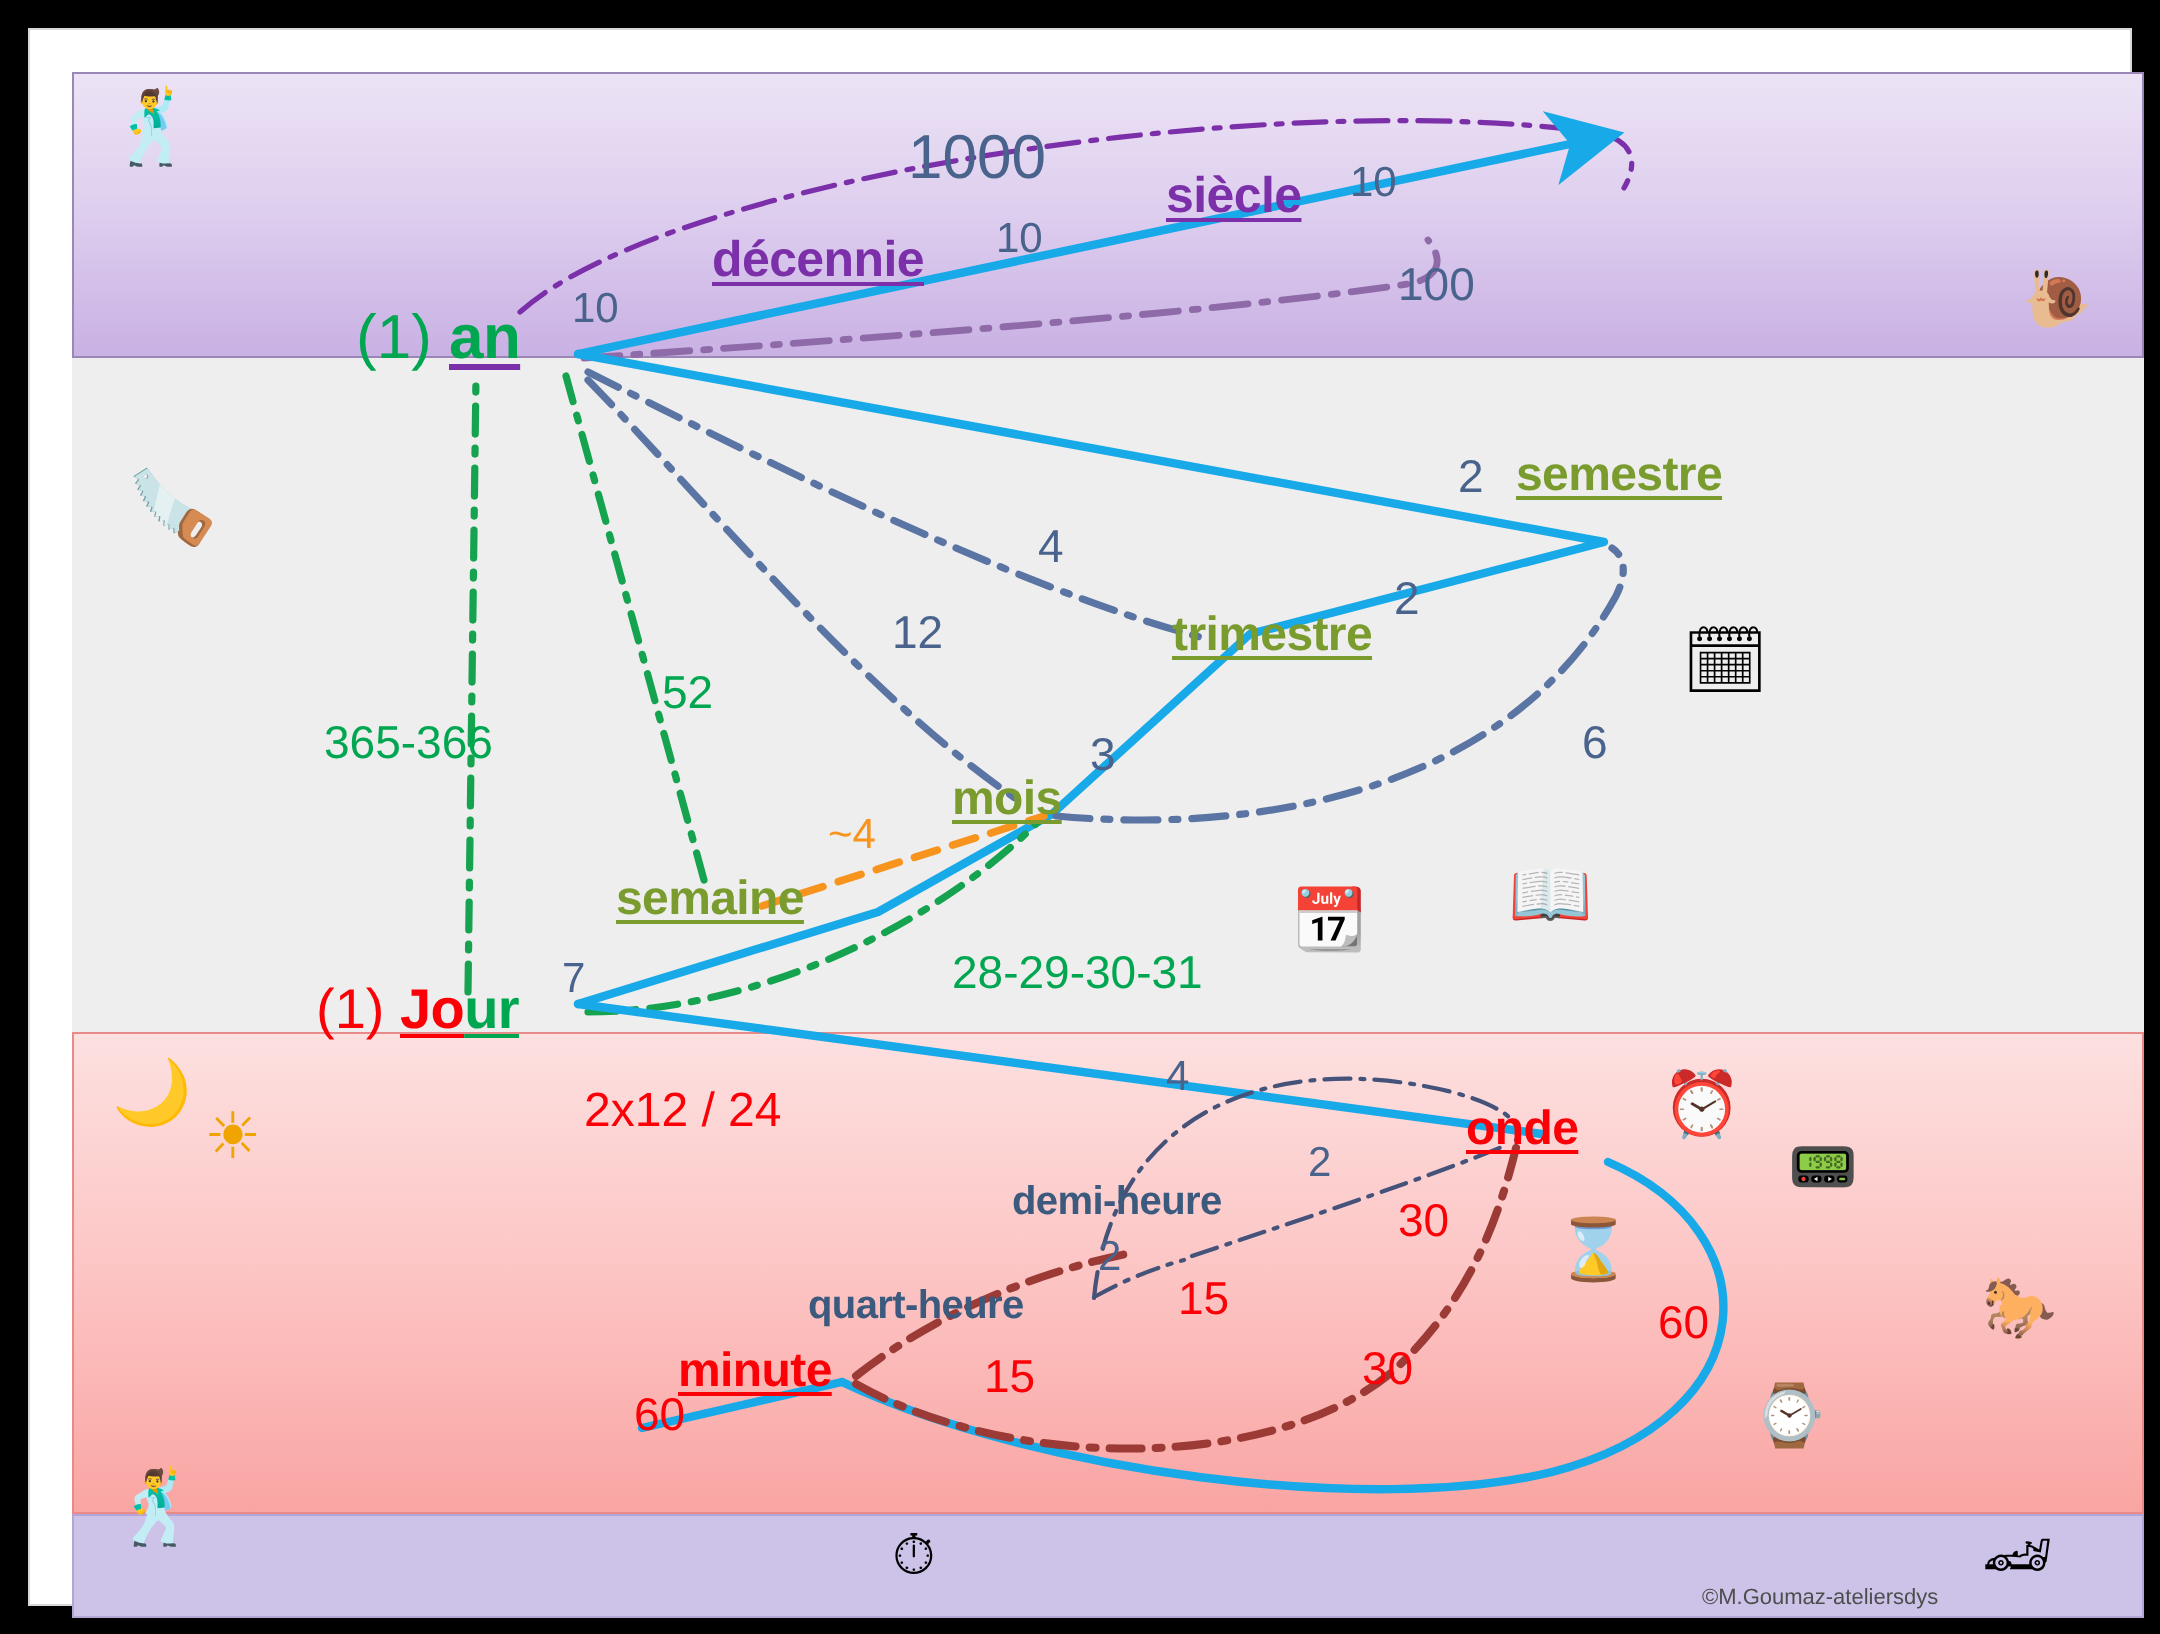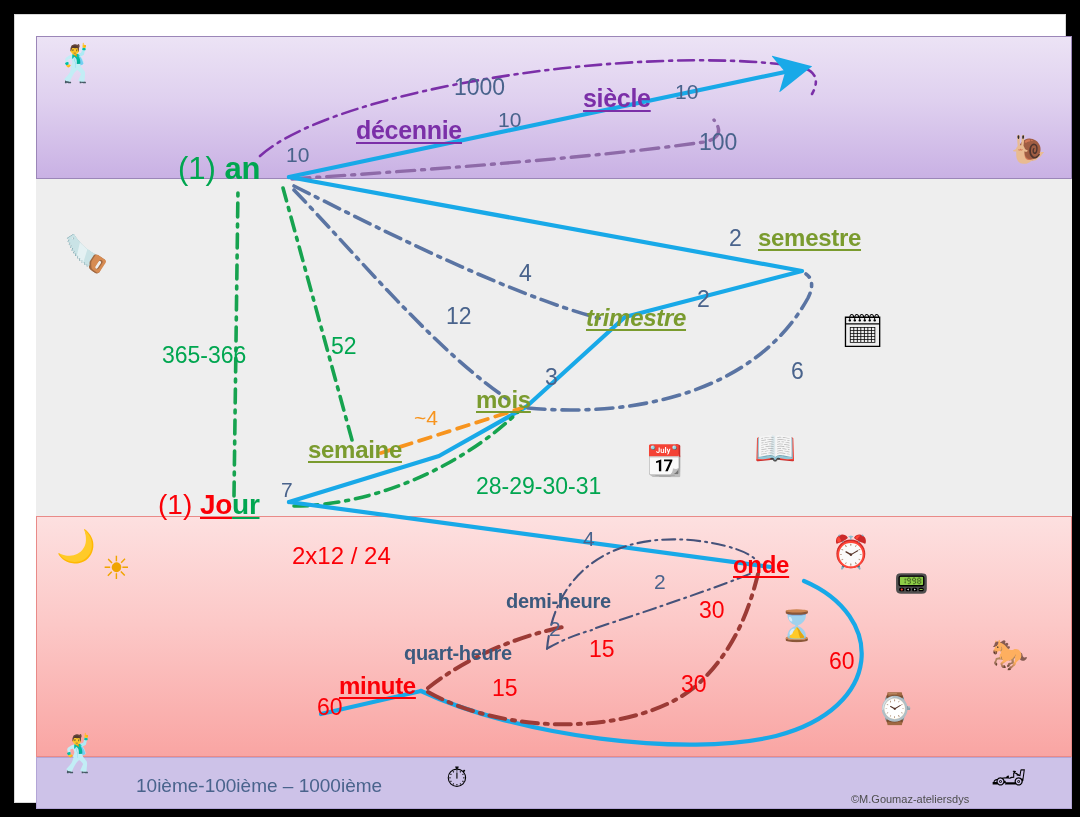--- a/index.html
+++ b/index.html
@@ -38,46 +38,46 @@
 
   .mult{font-weight:400;color:#49638c;}
 
   
   #t-millenaire{left:774px;top:24px;font-size:33px;}
   #t-an{left:142px;top:117px;font-size:31px;}
   #t-decennie{left:320px;top:82px;font-size:25px;}
   #t-siecle{left:547px;top:50px;font-size:25px;}
 
   #t-semestre{left:722px;top:190px;font-size:24px;}
-  #t-trimestre{left:550px;top:270px;font-size:24px;font-style:italic;}
+  #t-trimestre{left:550px;top:270px;font-size:24px;}
   #t-mois{left:440px;top:352px;font-size:24px;}
   #t-semaine{left:272px;top:402px;font-size:24px;}
   #t-jour{left:122px;top:455px;font-size:28px;}
 
   #t-heure{left:697px;top:517px;font-size:24px;}
   #t-demiheure{left:470px;top:555px;font-size:20px;}
   #t-quartheure{left:368px;top:607px;font-size:20px;}
   #t-minute{left:303px;top:638px;font-size:24px;}
   #t-seconde{left:108px;top:687px;font-size:30px;}
 
   
-  #m-1000{left:418px;top:27px;font-size:23px;margin-top:13px;}
+  #m-1000{left:418px;top:27px;font-size:31px;}
   #m-dec10{left:462px;top:73px;font-size:21px;}
   #m-an10{left:250px;top:108px;font-size:21px;}
   #m-sie10{left:639px;top:45px;font-size:21px;}
   #m-100{left:663px;top:95px;font-size:23px;}
 
   #m-2a{left:693px;top:191px;font-size:23px;}
   #m-2b{left:661px;top:252px;font-size:23px;}
   #m-4{left:483px;top:226px;font-size:23px;}
   #m-12{left:410px;top:269px;font-size:23px;}
   #m-3{left:509px;top:330px;font-size:23px;}
   #m-6{id:6;left:755px;top:324px;font-size:23px;}
   #m-52{left:295px;top:299px;font-size:23px;color:#00a650;}
-  #m-365{left:126px;top:308px;font-size:23px;color:#00a650;}
+  #m-365{left:126px;top:324px;font-size:23px;color:#00a650;}
   #m-2829{left:440px;top:439px;font-size:23px;color:#00a650;}
   #m-tilde4{left:378px;top:371px;font-size:21px;color:#f7941e;}
   #m-7{left:245px;top:443px;font-size:21px;}
 
   #m-2x12{left:256px;top:508px;font-size:24px;color:#fb0007;}
   #m-h4{left:547px;top:492px;font-size:21px;}
   #m-h2{left:618px;top:535px;font-size:21px;}
   #m-h30a{left:663px;top:563px;font-size:23px;color:#fb0007;}
   #m-q2{left:513px;top:582px;font-size:21px;}
   #m-q15a{left:553px;top:602px;font-size:23px;color:#fb0007;}
@@ -185,21 +185,21 @@
 
     <div class="node" id="t-siecle">
       <span class="term u c-purple">siècle</span>
     </div>
 
     <div class="node" id="t-decennie">
       <span class="term u c-purple">décennie</span>
     </div>
 
     <div class="node" id="t-an">
-      <span class="c-green">(1) </span><span class="term c-green" style="text-decoration-color:#7b2fa8;text-underline-offset:3px;text-align:center;">an</span>
+      <span class="c-green">(1) </span><span class="term c-green" style="text-decoration:underline;text-decoration-color:#7b2fa8;text-underline-offset:3px;text-align:center;">an</span>
     </div>
 
     <div class="node" id="t-semestre">
       <span class="term u c-olive">semestre</span>
     </div>
     <div class="node" id="t-trimestre">
       <span class="term u c-olive">trimestre</span>
     </div>
     <div class="node" id="t-mois">
       <span class="term u c-olive">mois</span>
@@ -248,18 +248,17 @@
     <div class="node mult" id="m-h4">4</div>
     <div class="node mult" id="m-h2">2</div>
     <div class="node mult" id="m-h30a">30</div>
     <div class="node mult" id="m-q2">2</div>
     <div class="node mult" id="m-q15a">15</div>
     <div class="node mult" id="m-q15b">15</div>
     <div class="node mult" id="m-q30b">30</div>
     <div class="node mult" id="m-60a">60</div>
     <div class="node mult" id="m-60b">60</div>
 
-    <div class="node" id="footer-text">10ième-100ième – 1000ième</div>
     <div class="node" id="credit">©M.Goumaz-ateliersdys</div>
 
   </div>
  </div>
 </div>
 
 </body></html>

